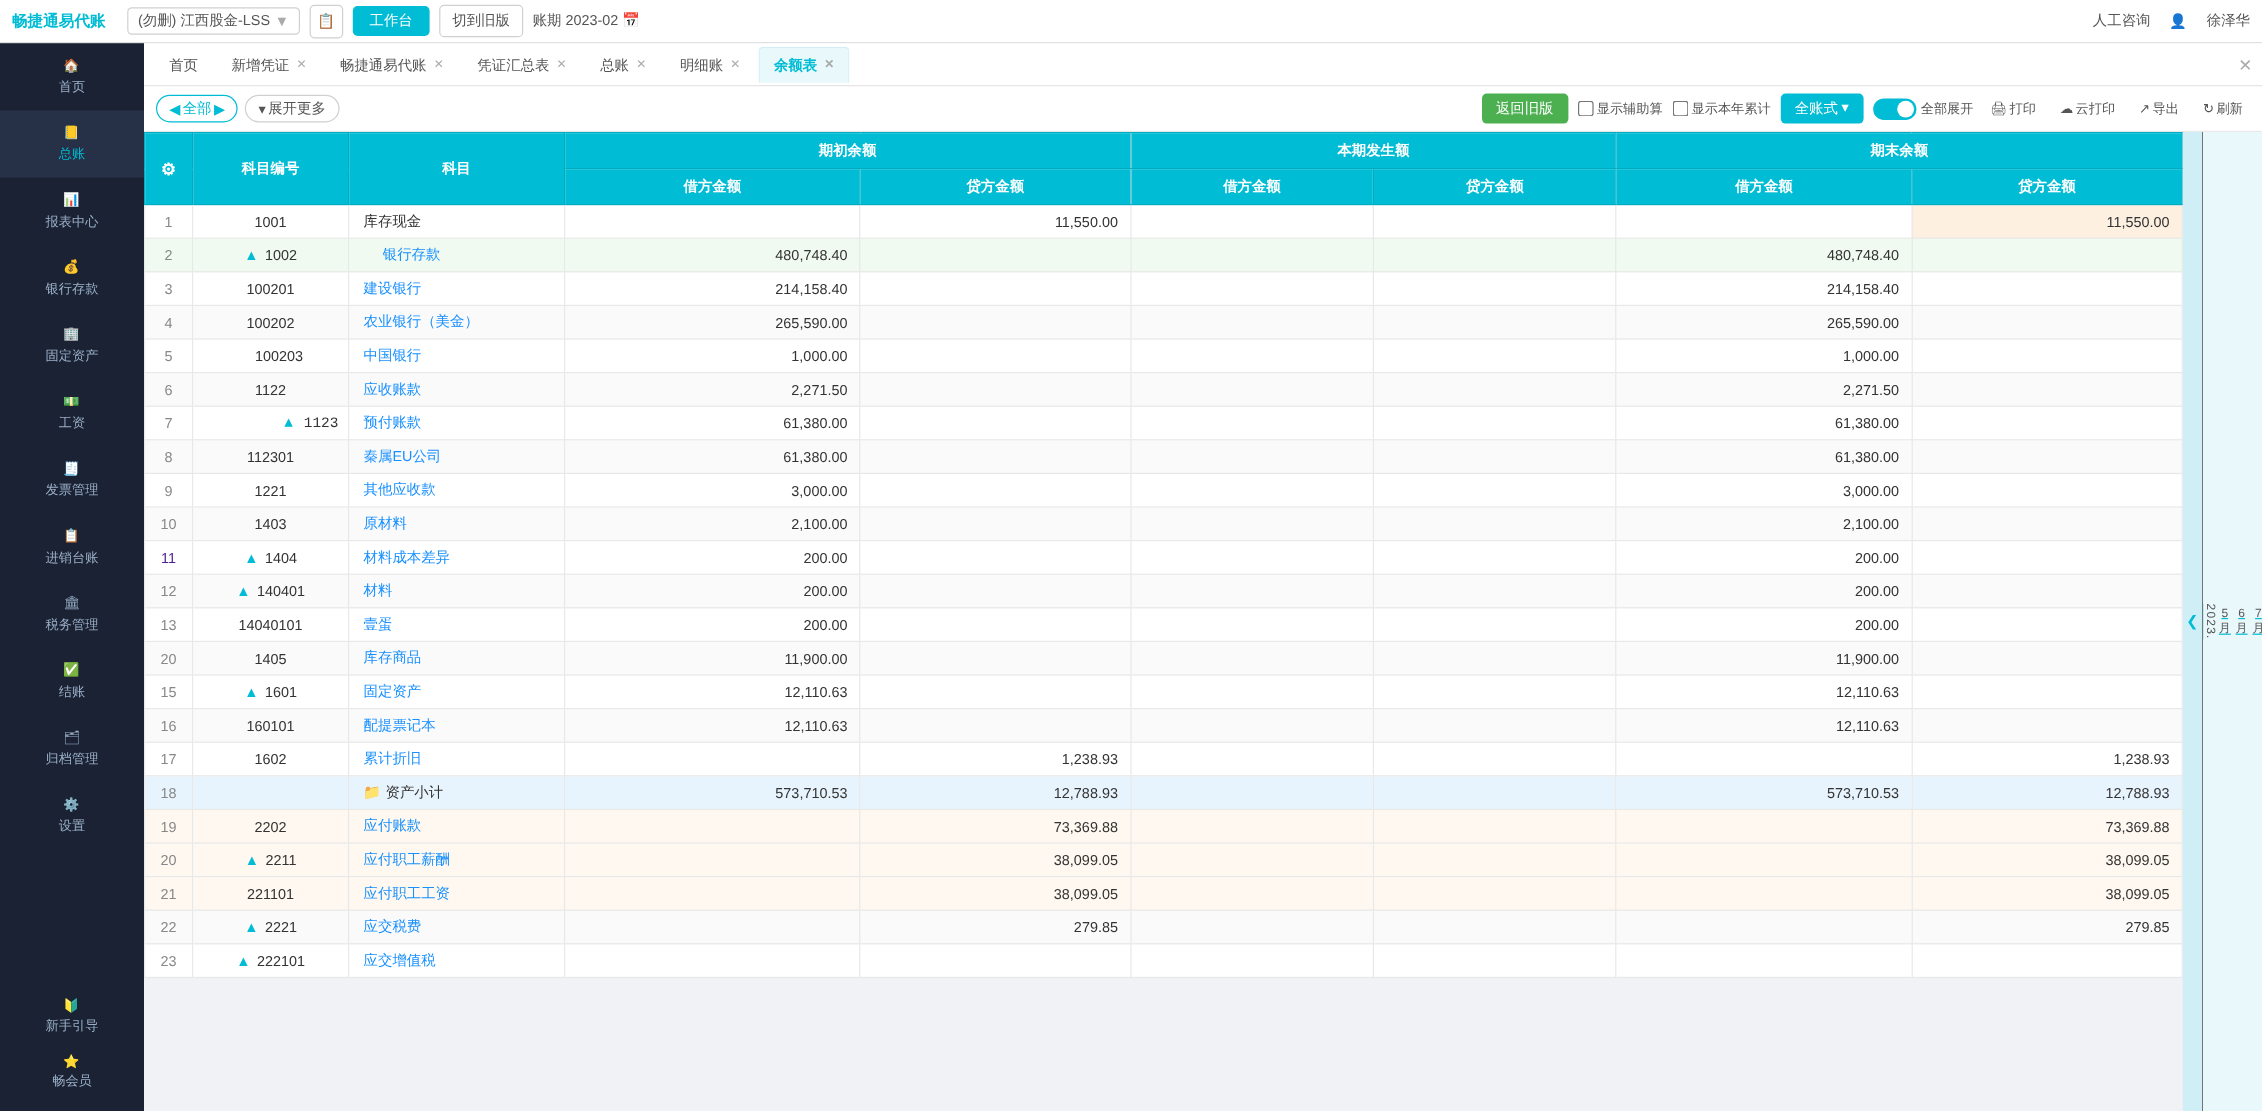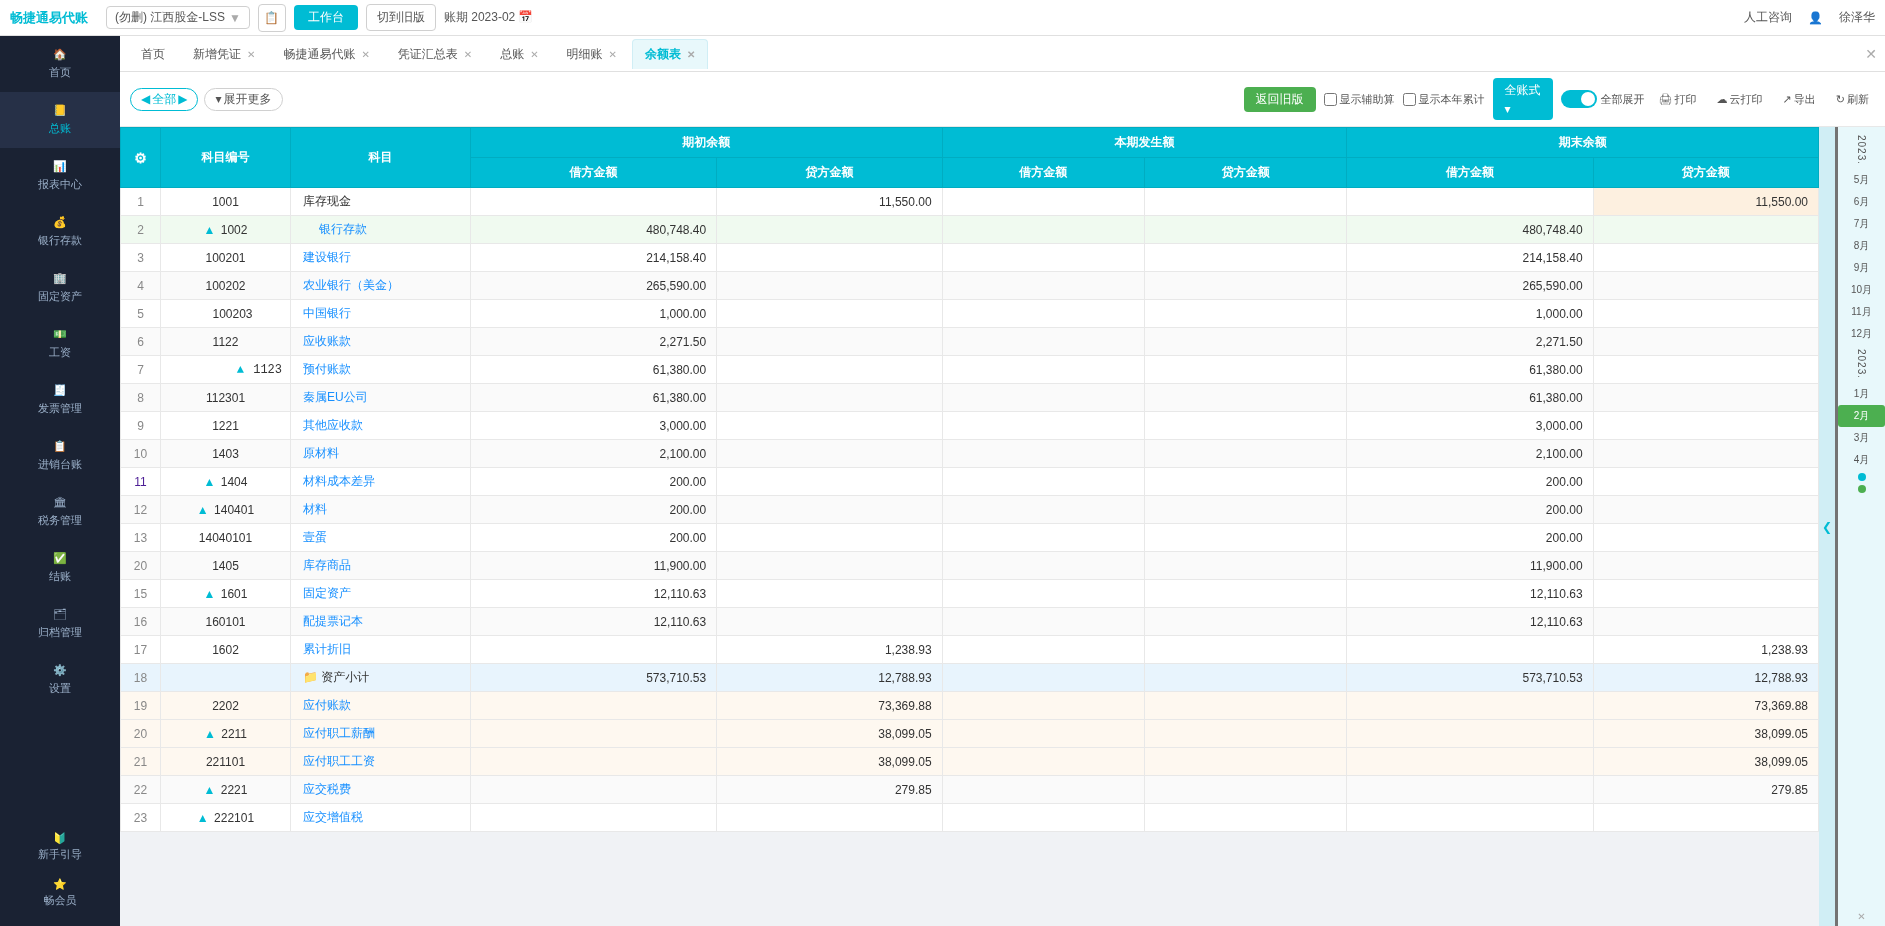--- a/index.html
+++ b/index.html
@@ -35,21 +35,21 @@
     .tab.active { background: #e8f8fb; color: #00bcd4; border-color: #d0eef5; font-weight: bold; }
     .tab .close { color: #aaa; font-size: 10px; margin-left: 2px; }
 
     
     .toolbar { display: flex; align-items: center; padding: 6px 10px; background: #fff; border-bottom: 1px solid #e8e8e8; gap: 6px; }
     .all-btn { display: flex; align-items: center; gap: 2px; border: 1px solid #00bcd4; border-radius: 12px; padding: 2px 10px; color: #00bcd4; cursor: pointer; font-size: 12px; }
     .expand-btn { display: flex; align-items: center; gap: 2px; border: 1px solid #d0d0d0; border-radius: 12px; padding: 2px 10px; color: #555; cursor: pointer; font-size: 12px; }
     .toolbar-right { margin-left: auto; display: flex; align-items: center; gap: 8px; }
     .btn-return { background: #4caf50; color: #fff; border: none; border-radius: 4px; padding: 4px 12px; font-size: 12px; cursor: pointer; }
     .checkbox-label { display: flex; align-items: center; gap: 3px; font-size: 11px; color: #555; cursor: pointer; }
-    .btn-full { background: #00bcd4; color: #fff; border: none; border-radius: 4px; padding: 4px 12px; font-size: 12px; cursor: pointer; display: flex; align-items: flex-start; gap: 3px; flex-direction: column; }
+    .btn-full { background: #00bcd4; color: #fff; border: none; border-radius: 4px; padding: 4px 12px; font-size: 12px; cursor: pointer; display: flex; align-items: flex-start; gap: 3px; }
     .toggle-switch { display: flex; align-items: center; gap: 4px; font-size: 11px; color: #555; }
     .toggle { width: 36px; height: 18px; background: #00bcd4; border-radius: 9px; position: relative; cursor: pointer; }
     .toggle::after { content: ''; position: absolute; width: 14px; height: 14px; background: #fff; border-radius: 50%; top: 2px; right: 2px; }
     .action-btn { display: flex; align-items: center; gap: 2px; color: #555; font-size: 11px; cursor: pointer; padding: 2px 6px; }
 
     
     .table-area { flex: 1; display: flex; overflow: hidden; position: relative; }
     .table-scroll { flex: 1; overflow-y: auto; overflow-x: hidden; }
     .balance-table { width: 100%; border-collapse: collapse; background: #fff; }
     .balance-table th { background: #00bcd4; color: #fff; padding: 6px 8px; text-align: center; font-size: 12px; border: 1px solid #00acc1; position: sticky; top: 0; z-index: 10; }
@@ -57,21 +57,21 @@
     .balance-table td.num { text-align: right; }
     .row-even { background: #fff; }
     .row-odd { background: #fafafa; }
     .row-highlight { background: #f0faf0; }
     .row-subtotal { background: #e8f4fd; }
     .row-credit-bg td { background: #fef8f0 !important; }
     .link-text { color: #1890ff; cursor: pointer; text-decoration: none; }
     .gear-icon { font-size: 14px; color: #fff; }
 
     
-    .right-panel { width: 50px; background: #e8f8fb; border-left: 3px solid #737373; display: flex; flex-direction: column; align-items: center; padding: 4px 0; font-size: 10px; color: #00bcd4; overflow-y: auto; }
+    .right-panel { width: 50px; background: #e8f8fb; border-left: 1px solid #737373; display: flex; align-items: center; padding: 4px 0; font-size: 10px; color: #00bcd4; overflow-y: auto; text-decoration: underline; }
     .right-panel .month-item { padding: 4px 2px; cursor: pointer; color: #555; text-align: center; width: 100%; display: flex; align-items: center; justify-content: center; }
     .right-panel .month-item.active2 { background: #4caf50; color: #fff; border-radius: 3px; }
     .right-panel .dot { width: 8px; height: 8px; border-radius: 50%; background: #00bcd4; margin: 2px auto; }
     .right-panel .dot.green { background: #4caf50; }
     .right-panel .close-panel { color: #aaa; cursor: pointer; margin-top: auto; }
     .panel-arrow { width: 16px; background: #d0eef5; display: flex; align-items: center; justify-content: center; cursor: pointer; color: #00bcd4; font-size: 12px; }
 
     
     .bottom-bar { background: #e8f4fd; border-top: 1px solid #c8e0f0; padding: 4px 10px; display: flex; align-items: center; gap: 8px; font-size: 12px; color: #555; }
     .bottom-btn { background: #ff9800; color: #fff; border: none; border-radius: 4px; padding: 3px 10px; font-size: 11px; cursor: pointer; }

